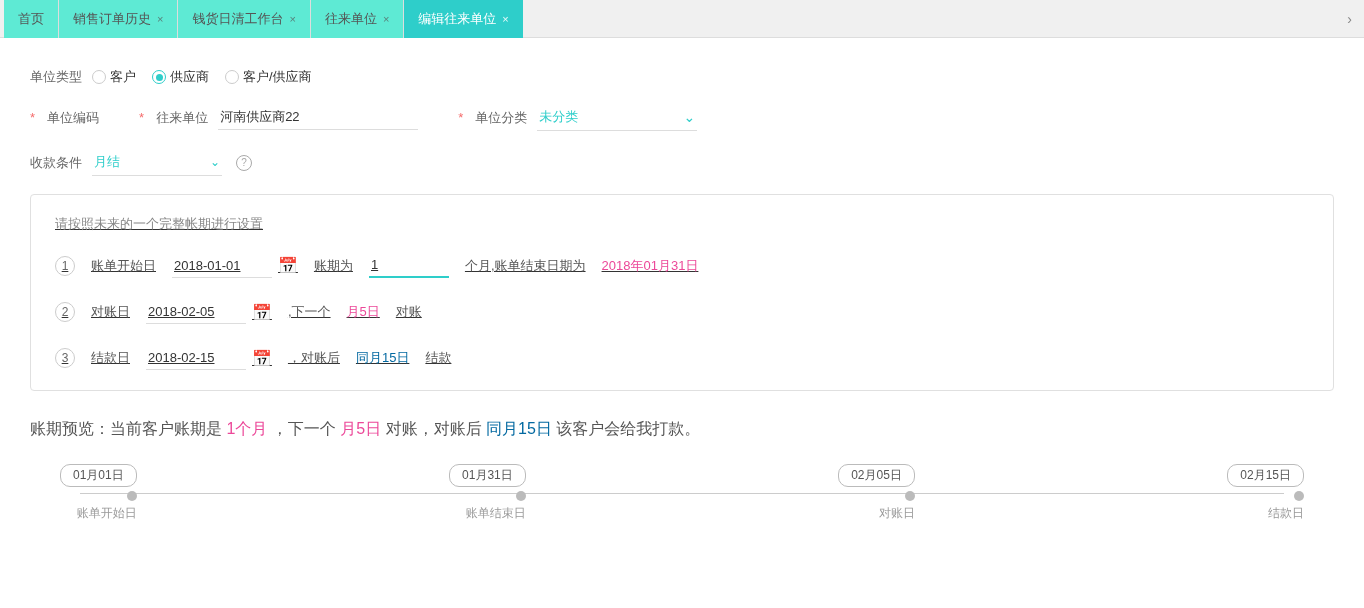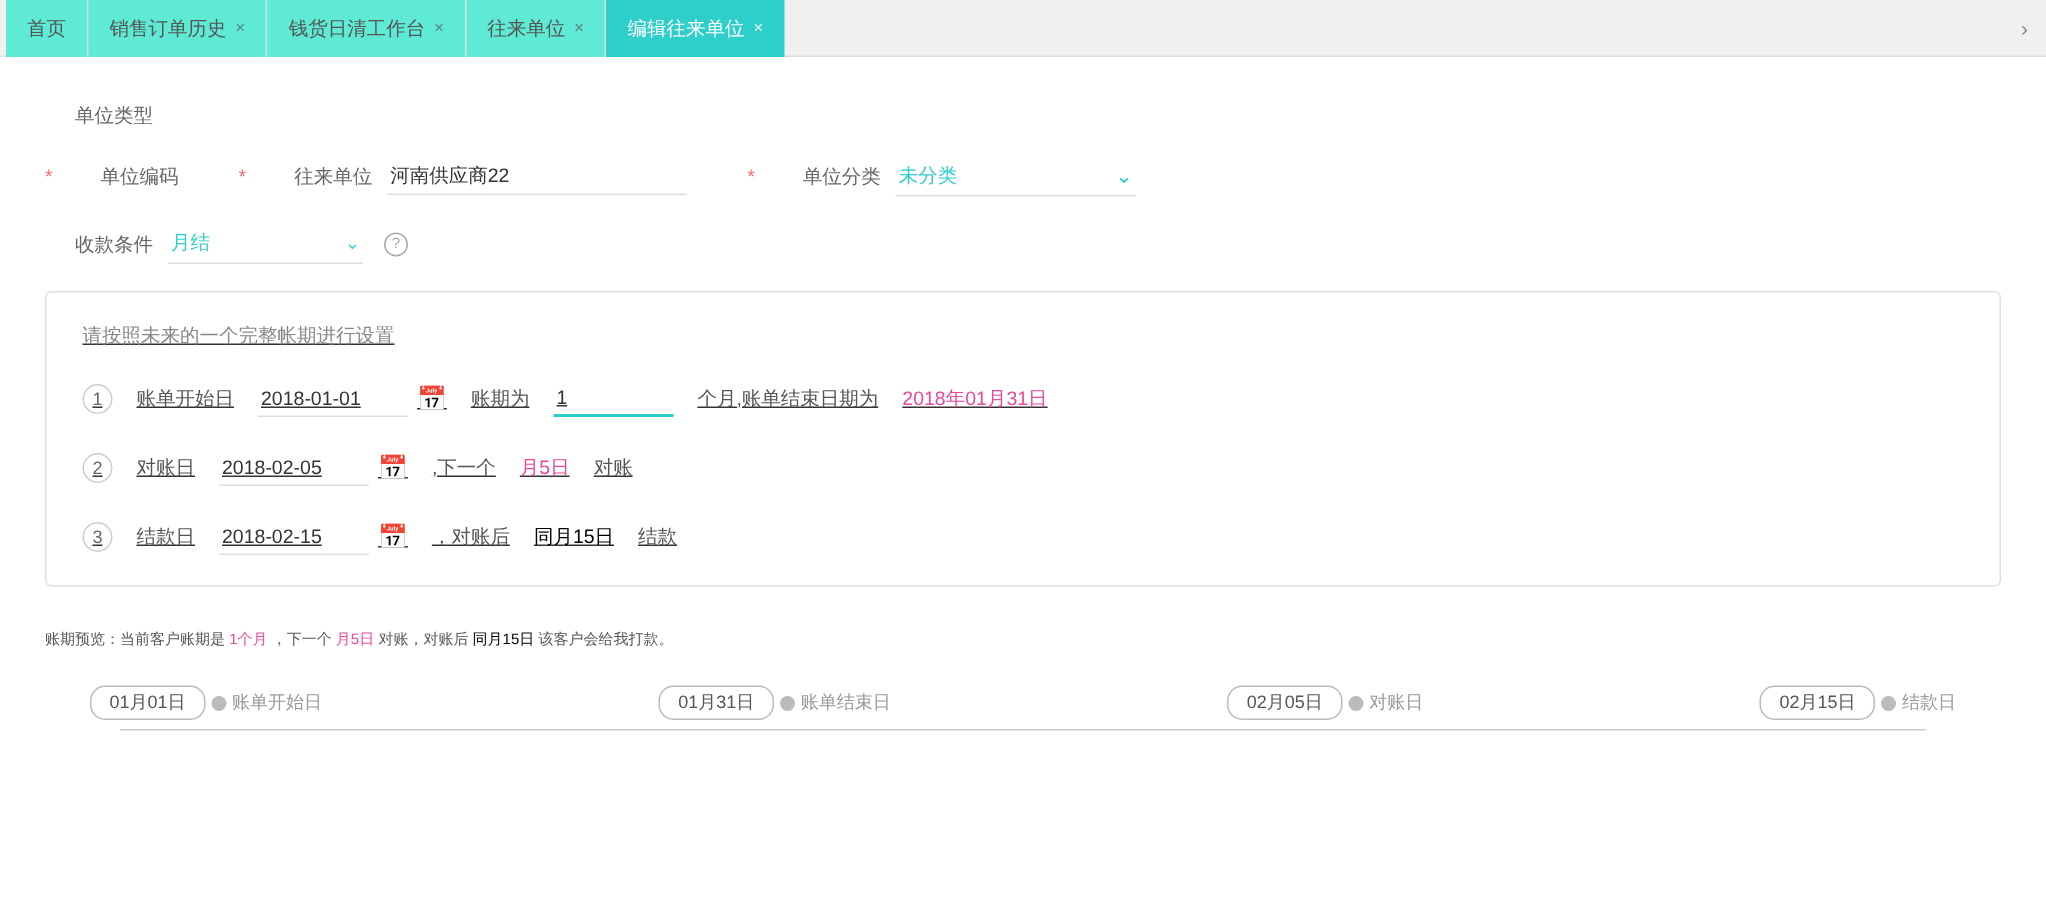--- a/index.html
+++ b/index.html
@@ -58,21 +58,20 @@
     .form-row {
       display: flex;
       align-items: center;
       margin-bottom: 18px;
       gap: 10px;
     }
     .form-label {
       color: #666;
       white-space: nowrap;
       font-size: 13px;
-      margin-left: 20px;
     }
     .required-star {
       color: #f56c6c;
       margin-right: 2px;
     }
     .radio-group {
       display: flex;
       align-items: center;
       gap: 16px;
     }
@@ -219,36 +218,36 @@
     }
     .desc-text {
       font-size: 13px;
       color: #555;
     }
     .highlight-orange {
       color: #ec4899;
       font-weight: normal;
     }
     .highlight-cyan {
-      color: #000000;
+      color: #0369a1;
     }
 
     
     .preview-section {
       padding: 10px 0 14px 0;
     }
     .preview-text {
-      font-size: 10px;
+      font-size: 16px;
       color: #555;
       margin-bottom: 24px;
     }
     .tl-point {
       display: flex;
-      flex-direction: row;
-      align-items: center;
+      flex-direction: column;
+      align-items: flex-end;
       gap: 4px;
     }
     .tl-pill-label {
       border: 1px solid #bbb;
       border-radius: 10px;
       padding: 2px 12px;
       font-size: 12px;
       color: #555;
       background: #fff;
     }
@@ -292,20 +291,34 @@
     <span>编辑往来单位</span>
     <span class="close-btn">×</span>
   </div>
   <div class="tabs-arrow">›</div>
 </div>
 
 <div class="page-content">
 
   <div class="form-row" style="margin-top: 10px;">
     <span class="form-label">单位类型</span>
+    <div class="radio-group">
+      <div class="radio-item">
+        <div class="radio-circle"></div>
+        <span>客户</span>
+      </div>
+      <div class="radio-item">
+        <div class="radio-circle checked"></div>
+        <span>供应商</span>
+      </div>
+      <div class="radio-item">
+        <div class="radio-circle"></div>
+        <span>客户/供应商</span>
+      </div>
+    </div>
   </div>
 
   <div class="form-row">
 
     <span class="required-star">*</span>
     <span class="form-label">单位编码</span>
 
     <span style="margin-left:30px;" class="required-star">*</span>
     <span class="form-label">往来单位</span>
     <input class="text-input large" type="text" value="河南供应商22" style="">

